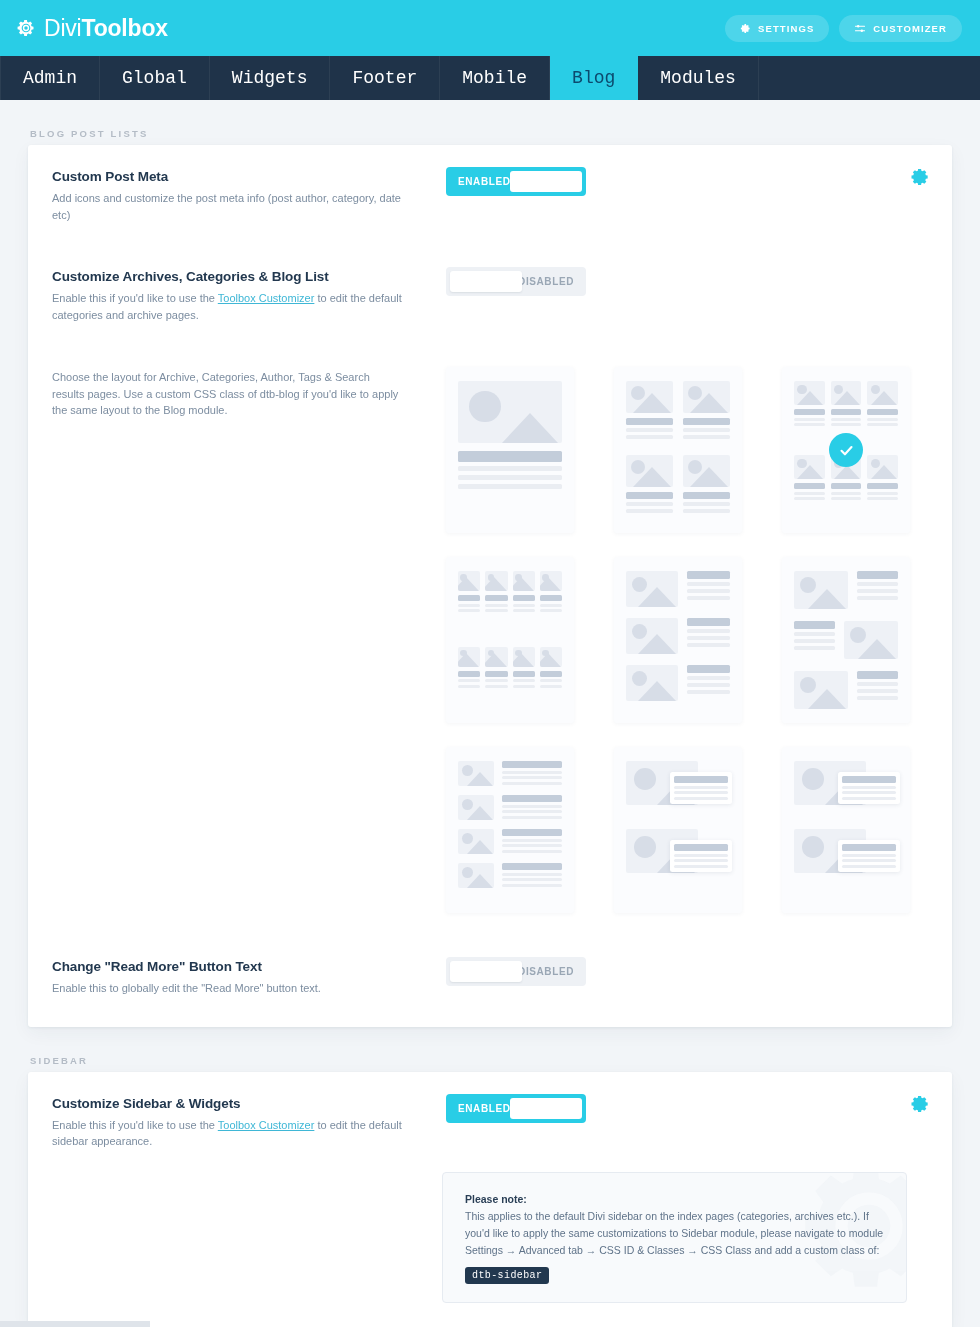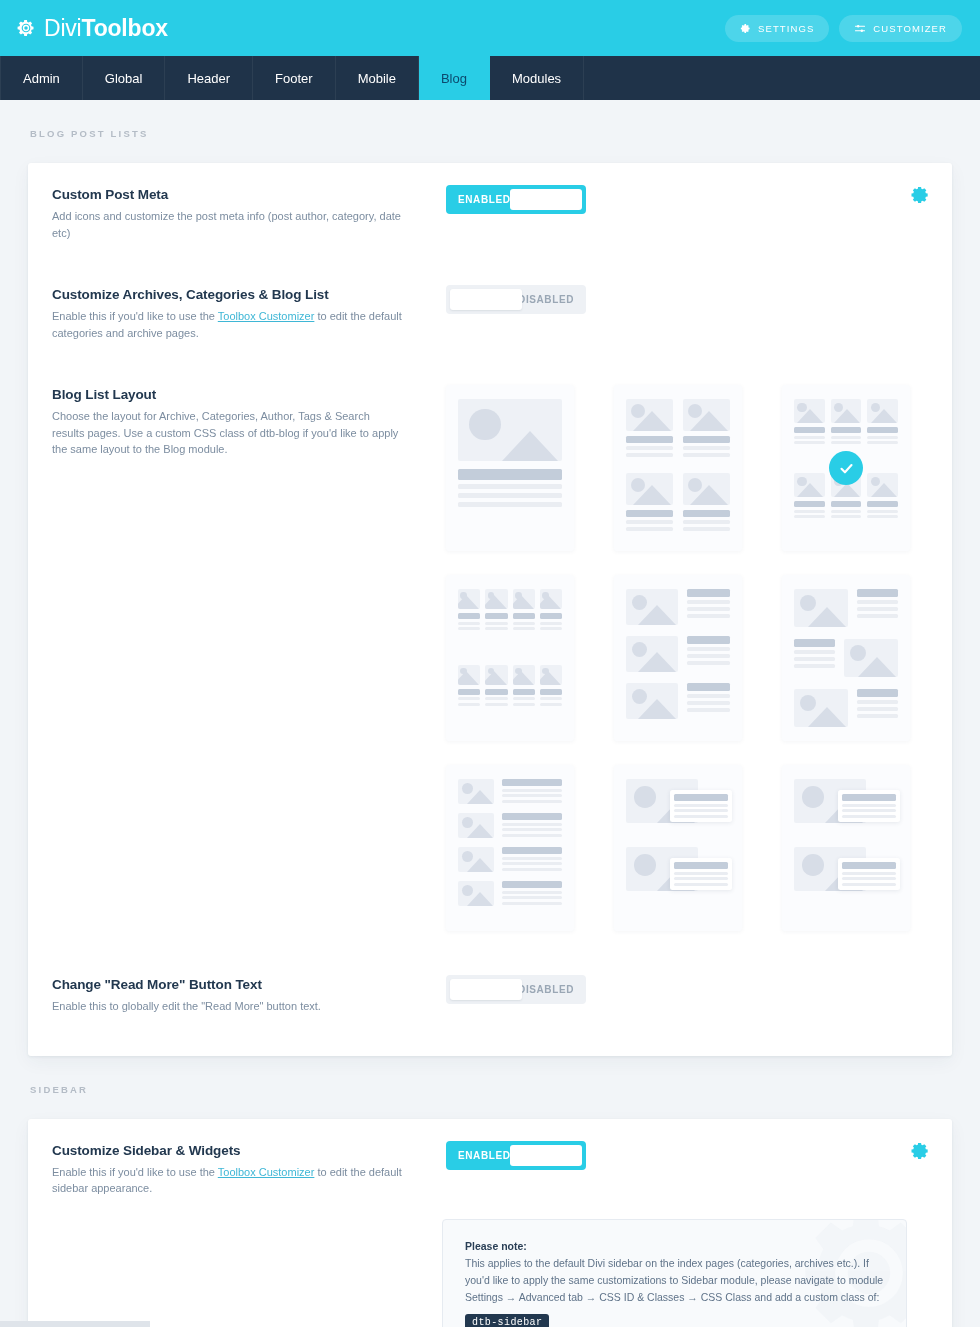--- a/index.html
+++ b/index.html
@@ -29,42 +29,43 @@
   .header-actions { display:flex; gap:10px; align-items:center; }
   .hbtn {
     display:flex; align-items:center; gap:7px;
     background: rgba(255,255,255,0.17);
     color:#ffffff;
     border:none;
     border-radius:16px;
     height:27px;
     padding:0 15px;
     font-size:9.5px;
-    font-weight:400;
+    font-weight:700;
     letter-spacing:1.1px;
     cursor:pointer;
   }
   .hbtn svg { display:block; }
 
   
   .nav-tabs {
     height: 44px;
     background: #1f3349;
     display:flex;
     align-items:stretch;
   }
   .tab {
     display:flex; align-items:center; justify-content:center;
     color:#ffffff;
-    font-size:13px;
+    font-size:18px;
     padding: 0 22px;
     min-width: 70px;
     cursor:pointer;
     position:relative;
     border-right: 1px solid rgba(255,255,255,0.06);
+    font-family: Liberation Mono, monospace;
   }
   .tab:first-child { border-left: 1px solid rgba(255,255,255,0.06); }
   .tab.active { background:#29cde6; color:#0c4a6e; border-right-color:transparent; }
 
   
   .page {
     background: #f2f5f8;
     padding: 0 0 0 0;
     height: calc(1327px - 100px);
     position:relative;
@@ -73,24 +74,24 @@
   .section-label {
     font-size: 9.5px;
     letter-spacing: 2.2px;
     color: #b4bcc6;
     font-weight: 700;
     padding: 28px 0 6px 30px;
   }
 
   .card {
     background:#ffffff;
-    margin: 18px 28px 0 28px;
+    margin: 0 28px 0 28px;
     border-radius: 3px;
     box-shadow: 0 1px 3px rgba(35,55,80,0.07), 0 6px 18px rgba(35,55,80,0.05);
-    padding: 0 0 11px 0;
+    padding: 0 0 0 0;
   }
 
   .row {
     display:flex;
     align-items:flex-start;
     padding: 22px 26px 22px 24px;
     position:relative;
   }
   .row-desc { width: 390px; flex:0 0 390px; padding-top:2px; }
   .row-title {
@@ -323,21 +324,21 @@
         </svg>
       </span>
       <span>CUSTOMIZER</span>
     </button>
   </div>
 </div>
 
 <div class="nav-tabs">
   <div class="tab">Admin</div>
   <div class="tab">Global</div>
-  <div class="tab">Header</div>
+  <div class="tab">Widgets</div>
   <div class="tab">Footer</div>
   <div class="tab">Mobile</div>
   <div class="tab active">Blog</div>
   <div class="tab">Modules</div>
 </div>
 
 <div class="page">
 
   <div class="section-label">BLOG POST LISTS</div>
 
@@ -370,21 +371,20 @@
       <div class="row-control">
         <div class="toggle off">
           <span class="tlabel">DISABLED</span>
           <span class="knob"></span>
         </div>
       </div>
     </div>
 
     <div class="row">
       <div class="row-desc">
-        <p class="row-title">Blog List Layout</p>
         <p class="row-sub">Choose the layout for Archive, Categories, Author, Tags &amp; Search results pages. Use a custom CSS class of dtb-blog if you'd like to apply the same layout to the Blog module.</p>
       </div>
       <div class="row-control">
         <div class="layout-grid">
 
           <div class="thumb t-single">
             <div class="inner">
               <div class="sk-img hero"></div>
               <div class="sk-head"></div>
               <div class="sk-line"></div>

